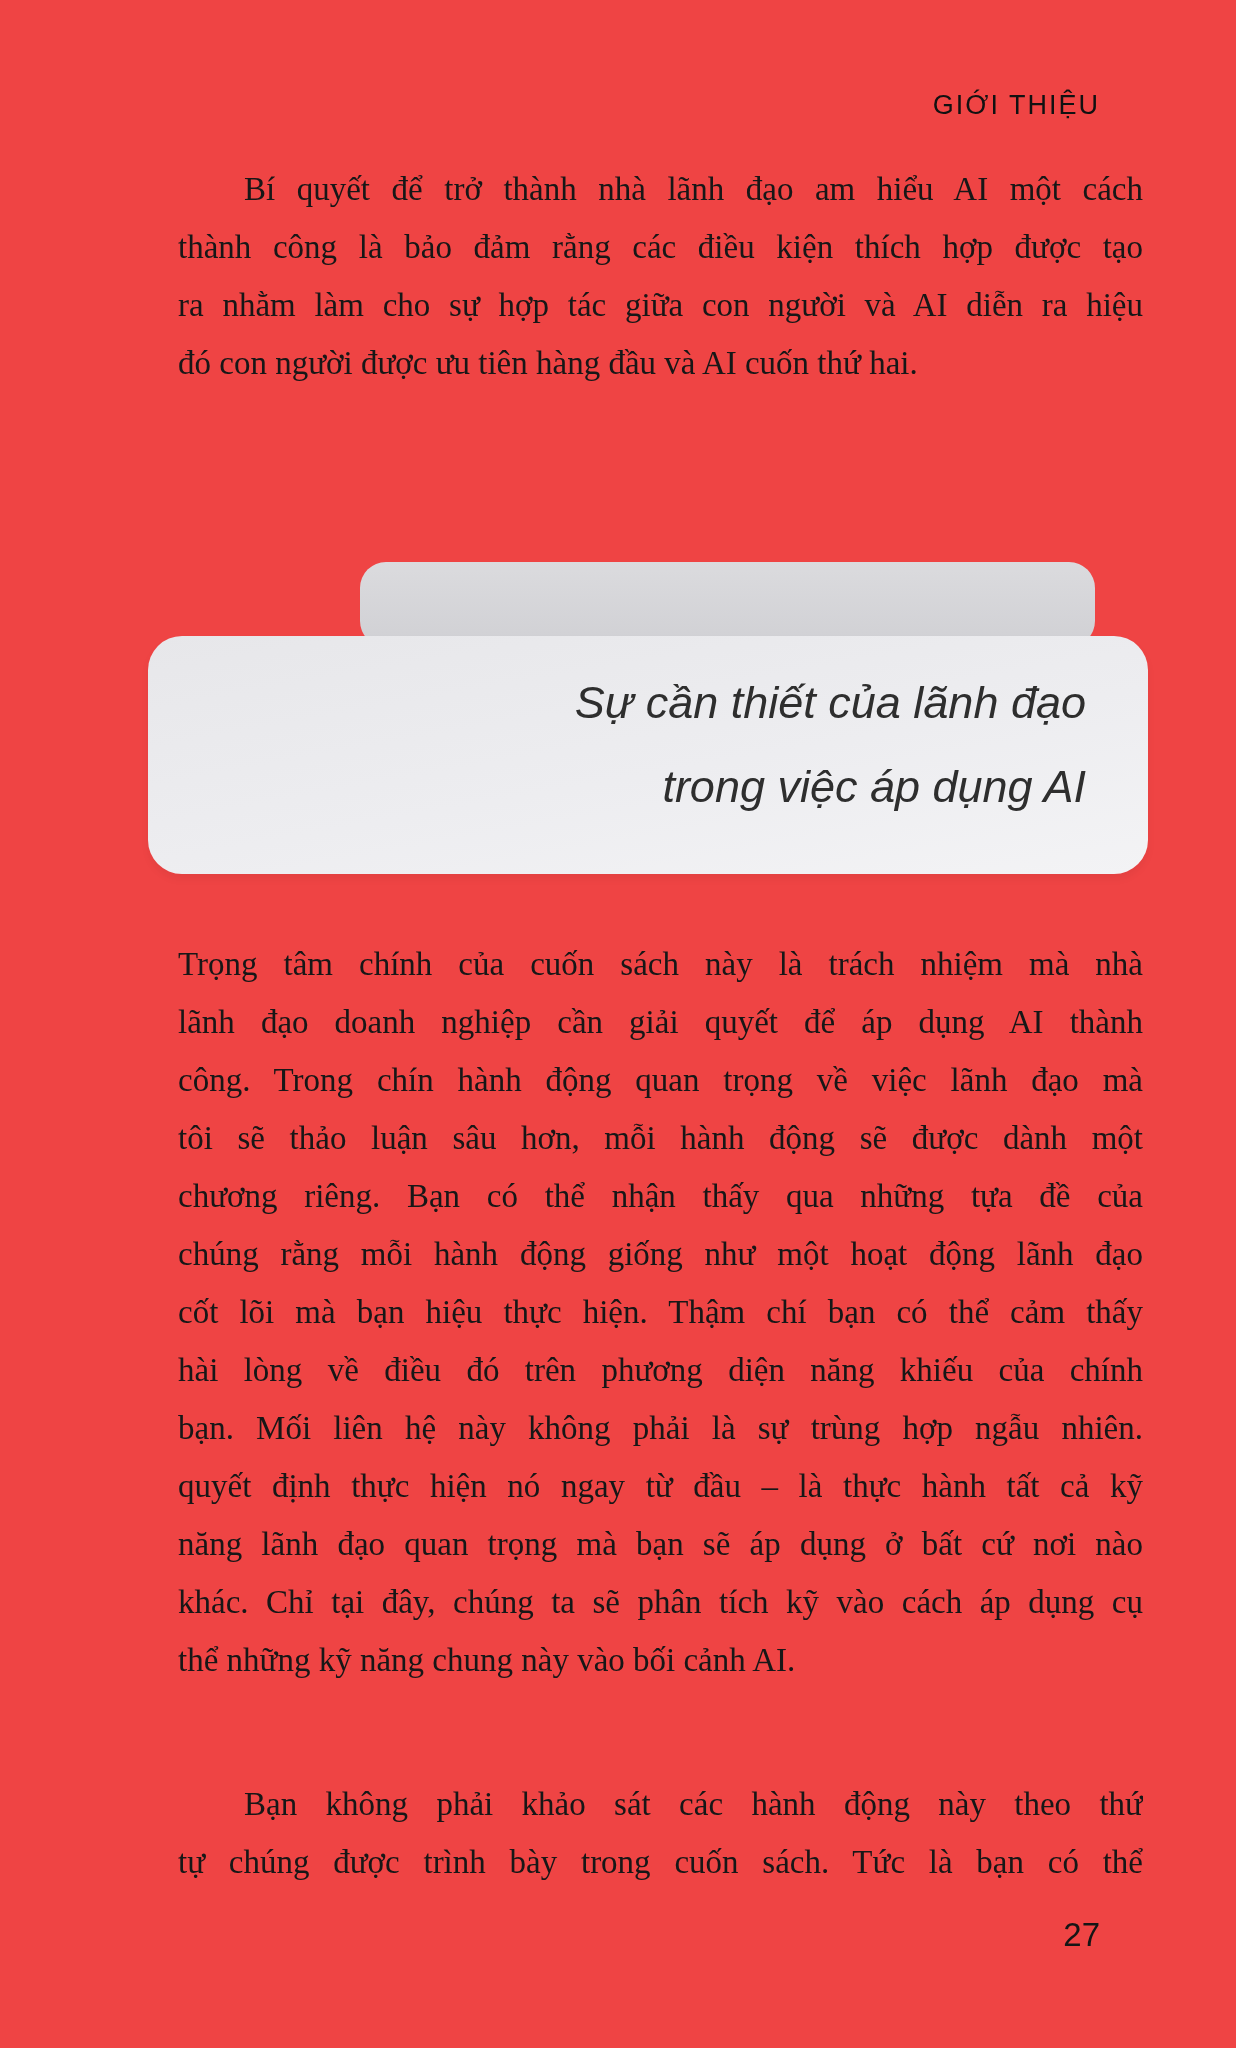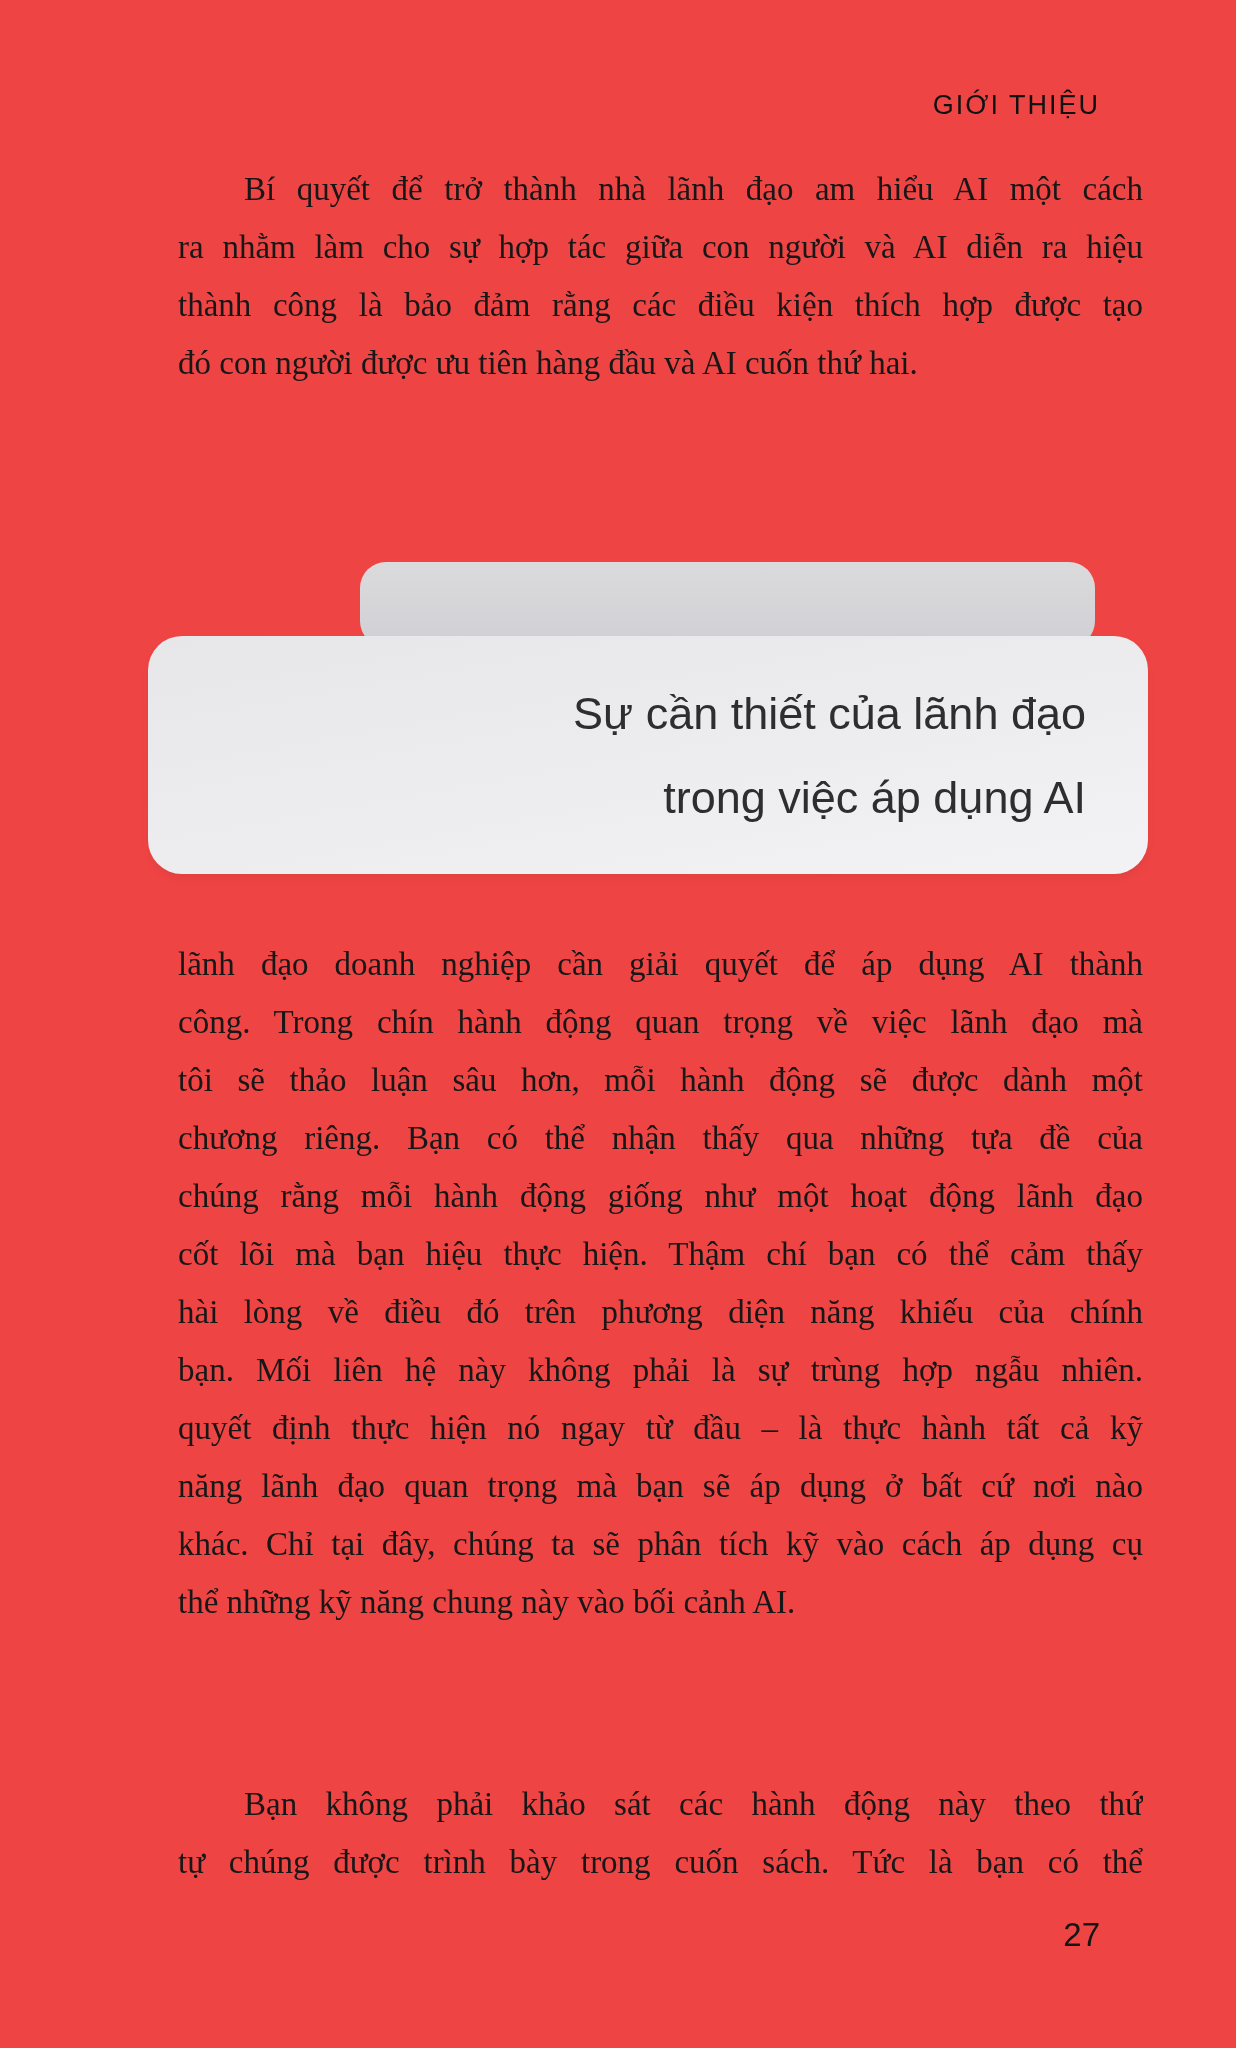--- a/index.html
+++ b/index.html
@@ -58,27 +58,28 @@
     border-radius: 26px;
     background: linear-gradient(180deg, #dbdbde 0%, #d0d0d4 100%);
   }
   .heading-box {
     position: absolute;
     left: 148px;
     top: 636px;
     width: 1000px;
     height: 238px;
     box-sizing: border-box;
-    padding: 36px 62px 0 0;
+    padding: 25px 62px 0 0;
     border-radius: 34px;
     background: linear-gradient(170deg, #e7e7ea 0%, #ededf0 55%, #f3f3f5 100%);
     box-shadow: 0 5px 9px rgba(0,0,0,0.05);
     text-align: right;
     font-family: "Liberation Sans", sans-serif;
     color: #2e2e2e;
+    font-style: italic;
   }
   .heading-line {
     font-size: 45px;
     line-height: 84px;
     font-weight: normal;
   }
   .page-number {
     position: absolute;
     top: 1916px;
     left: 150px;
@@ -91,33 +92,34 @@
 </style>
 </head>
 <body>
 
 <div class="page">
 
   <div class="running-header">GIỚI THIỆU</div>
 
   <div class="para para1">
       <div class="text-line indent">Bí quyết để trở thành nhà lãnh đạo am hiểu AI một cách</div>
+      <div class="text-line">thành công là bảo đảm rằng các điều kiện thích hợp được tạo</div>
       <div class="text-line">ra nhằm làm cho sự hợp tác giữa con người và AI diễn ra hiệu</div>
-      <div class="text-line">thành công là bảo đảm rằng các điều kiện thích hợp được tạo</div>
       <div class="text-line no-justify">đó con người được ưu tiên hàng đầu và AI cuốn thứ hai.</div>
     </div>
 
   <div class="heading-band"></div>
 
   <div class="heading-box">
     <div class="heading-line">Sự cần thiết của lãnh đạo</div>
     <div class="heading-line">trong việc áp dụng AI</div>
   </div>
 
   <div class="para para2">
+      <div class="text-line">Trọng tâm chính của cuốn sách này là trách nhiệm mà nhà</div>
       <div class="text-line">lãnh đạo doanh nghiệp cần giải quyết để áp dụng AI thành</div>
       <div class="text-line">công. Trong chín hành động quan trọng về việc lãnh đạo mà</div>
       <div class="text-line">tôi sẽ thảo luận sâu hơn, mỗi hành động sẽ được dành một</div>
       <div class="text-line">chương riêng. Bạn có thể nhận thấy qua những tựa đề của</div>
       <div class="text-line">chúng rằng mỗi hành động giống như một hoạt động lãnh đạo</div>
       <div class="text-line">cốt lõi mà bạn hiệu thực hiện. Thậm chí bạn có thể cảm thấy</div>
       <div class="text-line">hài lòng về điều đó trên phương diện năng khiếu của chính</div>
       <div class="text-line">bạn. Mối liên hệ này không phải là sự trùng hợp ngẫu nhiên.</div>
       <div class="text-line">quyết định thực hiện nó ngay từ đầu – là thực hành tất cả kỹ</div>
       <div class="text-line">năng lãnh đạo quan trọng mà bạn sẽ áp dụng ở bất cứ nơi nào</div>

